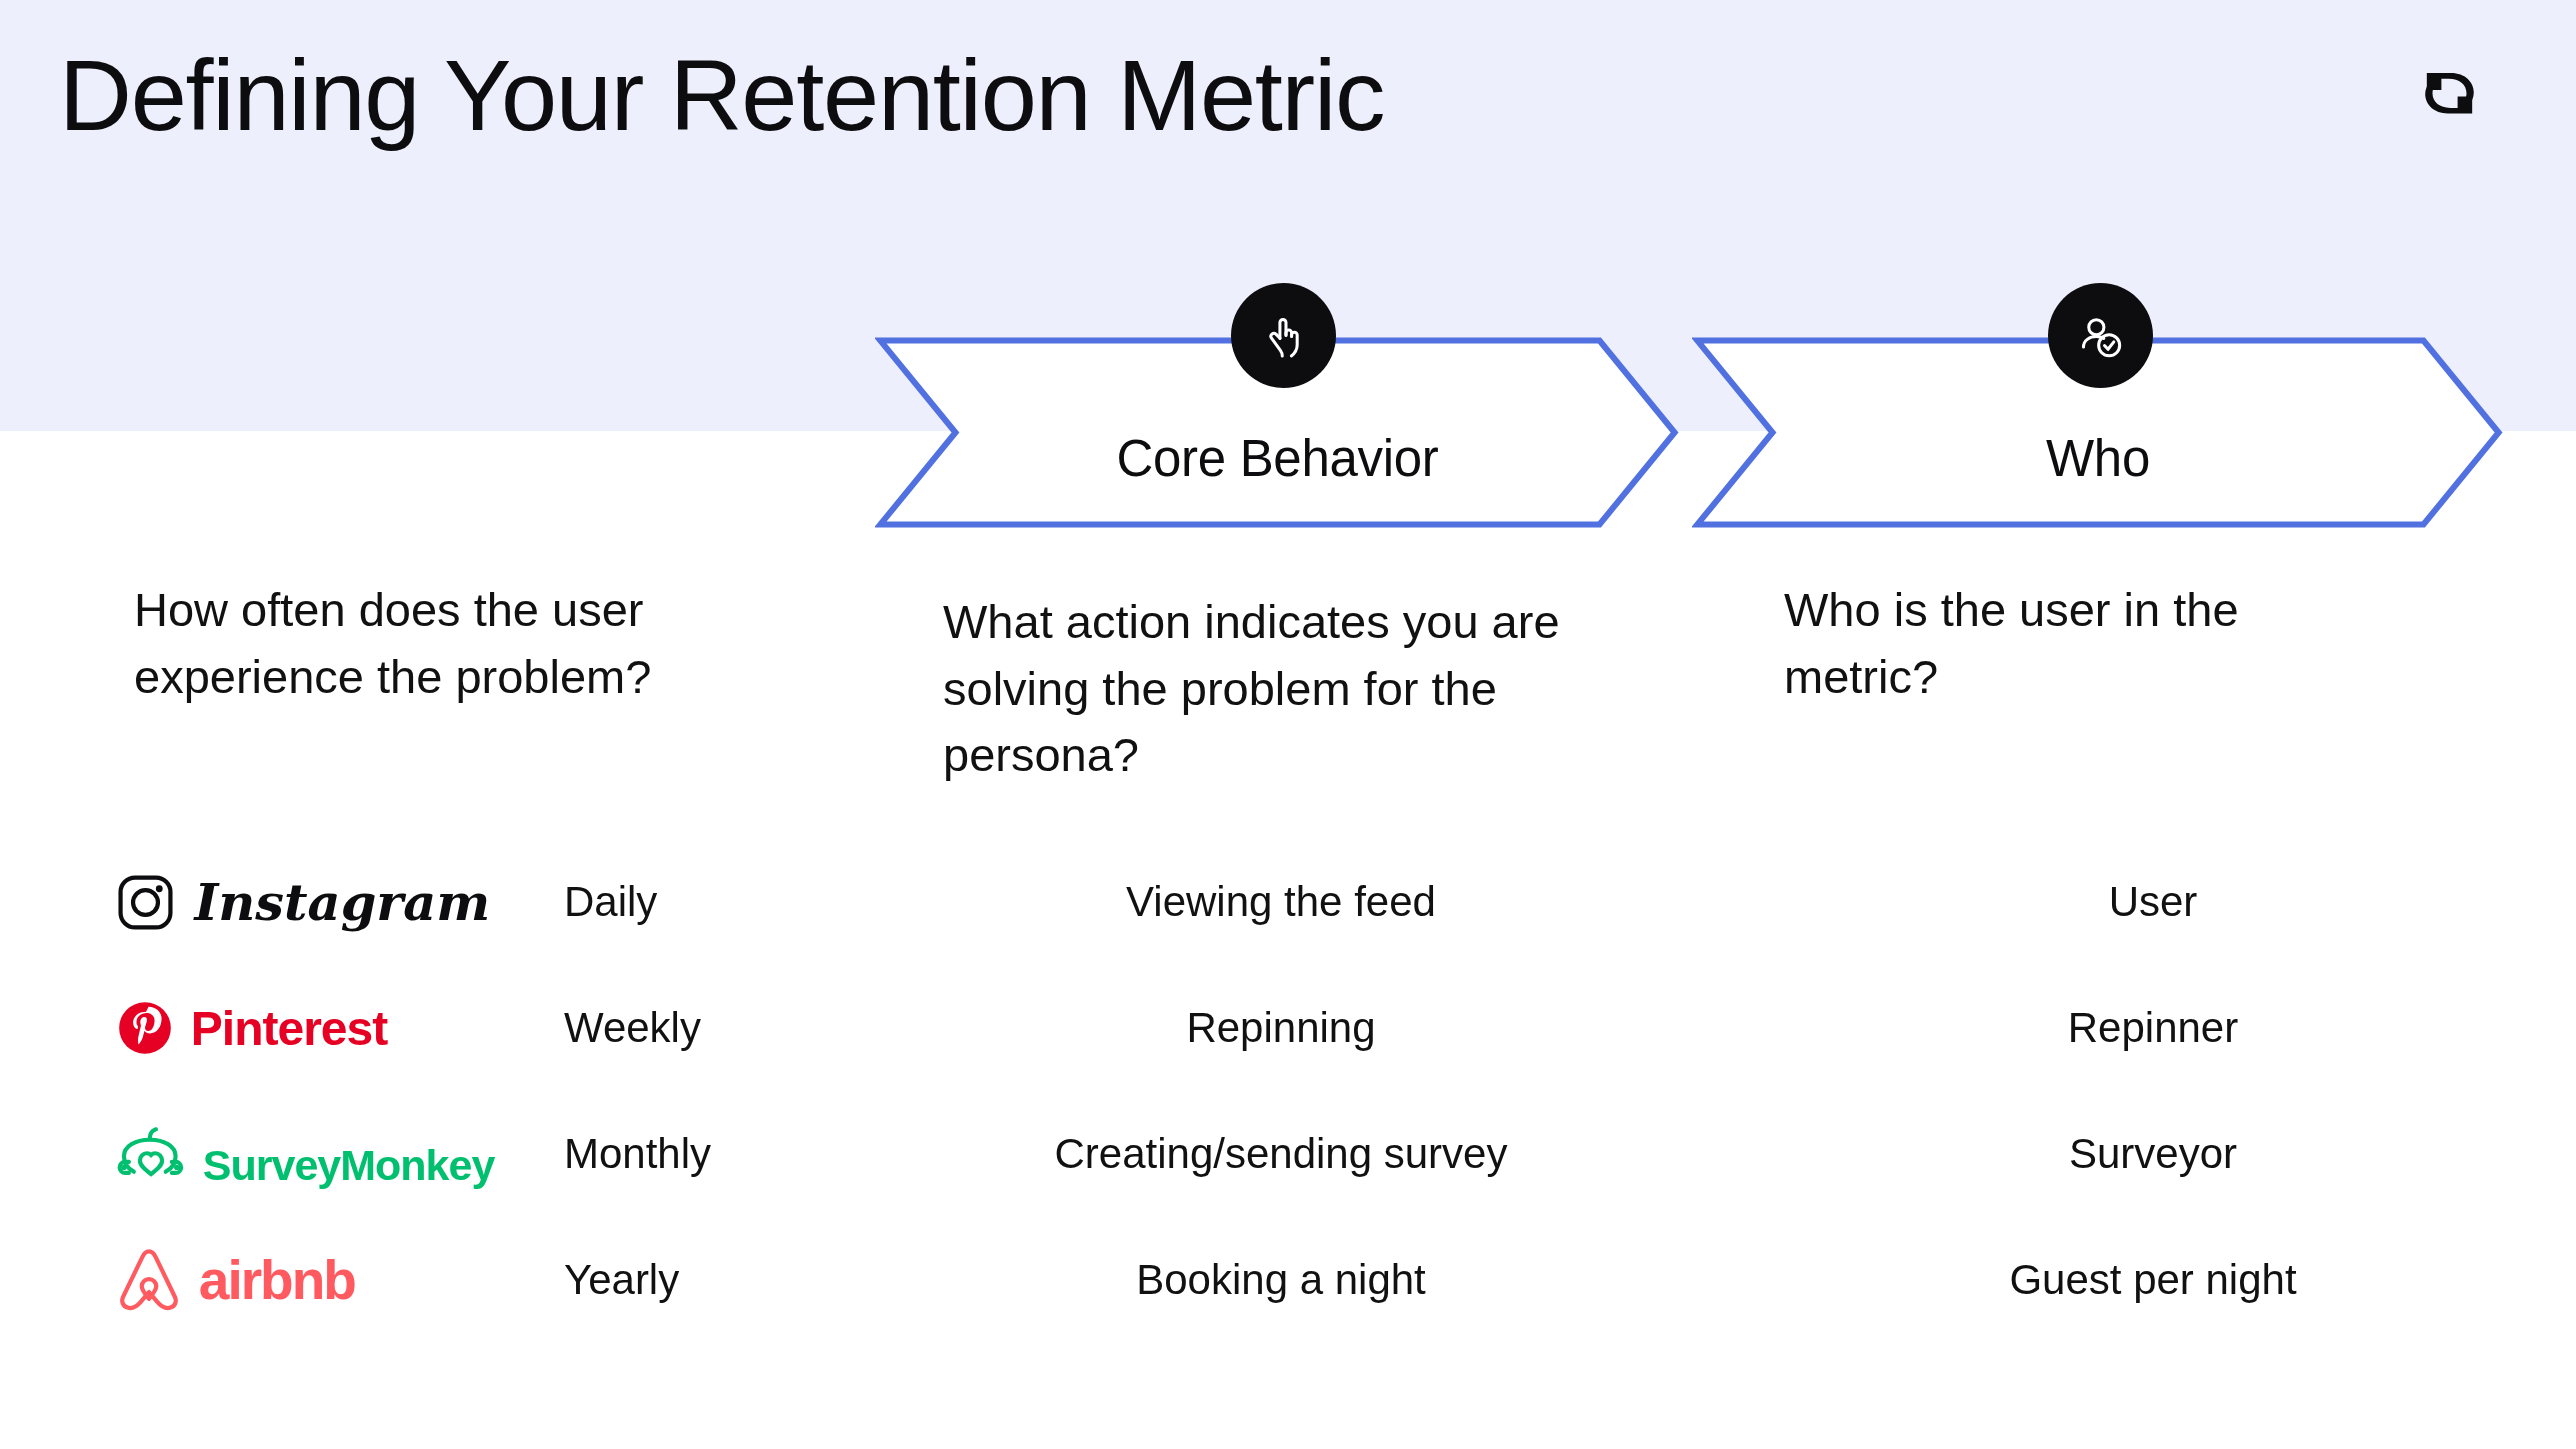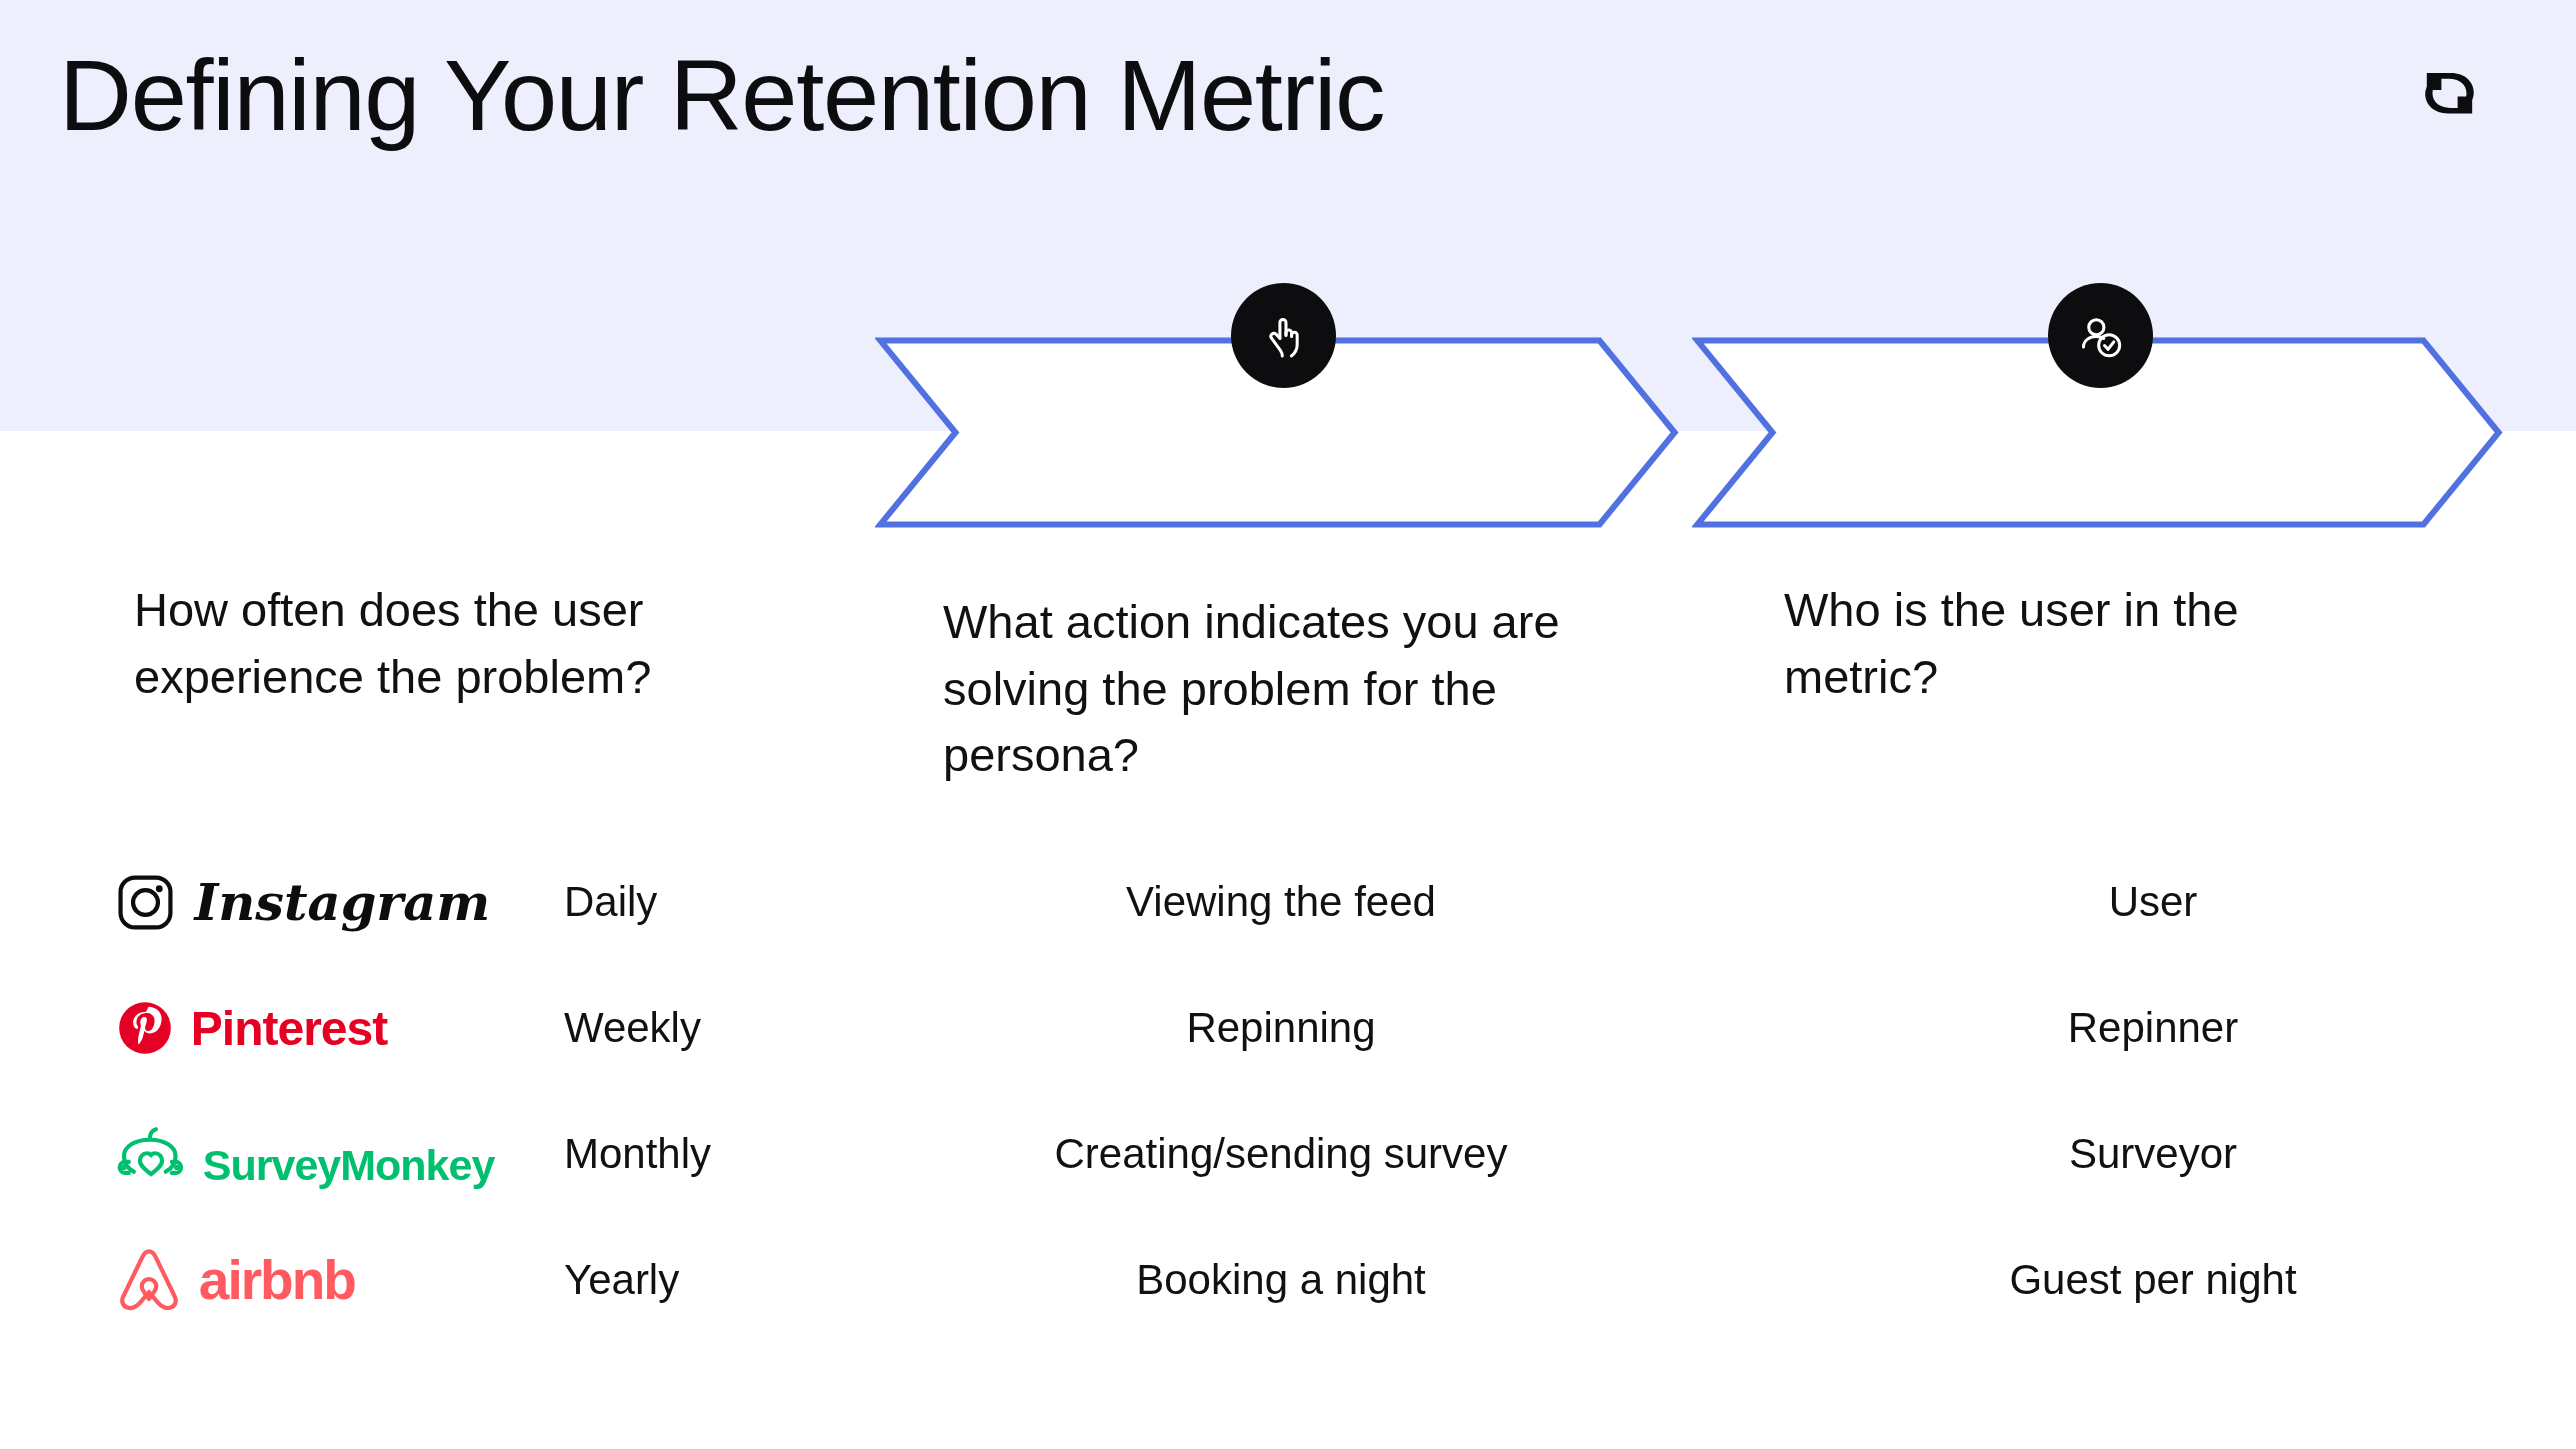--- a/index.html
+++ b/index.html
@@ -191,34 +191,36 @@
       <polygon points="8,8 1080,8 1192,145 1080,282 8,282 120,145" fill="#ffffff" stroke="#5271E0" stroke-width="9" stroke-linejoin="miter"></polygon>
     </svg>
     <div class="chev-badge" style="left:356px; margin-left:0;">
       <svg width="56" height="56" viewBox="0 0 48 48" fill="none" stroke="#ffffff" stroke-width="2.6" stroke-linecap="round" stroke-linejoin="round">
         <path d="M20.5 26 V12.5 a2.6 2.6 0 0 1 5.2 0 V23"></path>
         <path d="M25.7 23.5 v-2.2 a2.4 2.4 0 0 1 4.8 0 V24"></path>
         <path d="M30.5 24.5 v-1.4 a2.4 2.4 0 0 1 4.8 0 v8.4 c0 4.2 -2.4 7.6 -5 9.6"></path>
         <path d="M20.5 26 l-3.4 -3.6 a2.6 2.6 0 0 0 -3.8 3.5 l7.6 10.4 c1 1.4 1.6 3.2 1.6 4.8"></path>
       </svg>
     </div>
+    <div class="chev-label">Core Behavior</div>
   </div>
 
   <div class="chev-wrap" style="left:1692px; width:812px;">
     <svg width="812" height="195" viewBox="0 0 1210 290">
       <polygon points="8,8 1090,8 1202,145 1090,282 8,282 120,145" fill="#ffffff" stroke="#5271E0" stroke-width="9" stroke-linejoin="miter"></polygon>
     </svg>
     <div class="chev-badge" style="left:356px; margin-left:0;">
       <svg width="56" height="56" viewBox="0 0 48 48" fill="none" stroke="#ffffff" stroke-width="2.6" stroke-linecap="round" stroke-linejoin="round">
         <circle cx="20" cy="16.5" r="6.5"></circle>
         <path d="M9 33.5 c0 -5.6 5 -9 11 -9 2.4 0 4.6 0.5 6.4 1.5"></path>
         <circle cx="31" cy="32" r="9"></circle>
         <path d="M27 32.2 l3 3.2 l5 -6.4"></path>
       </svg>
     </div>
+    <div class="chev-label">Who</div>
   </div>
 </div>
 
 <div class="col-desc" style="left:134px; top:577px; width:604px;">How often does the user experience the problem?</div>
 
 <div class="col-desc" style="left:943px; top:577px; width:617px;margin-top:12px;">What action indicates you are solving the problem for the persona?</div>
 
 <div class="col-desc" style="left:1758px; top:577px; width:537px;margin-left:26px;">Who is the user in the metric?</div>
 
 <div id="matrix">

